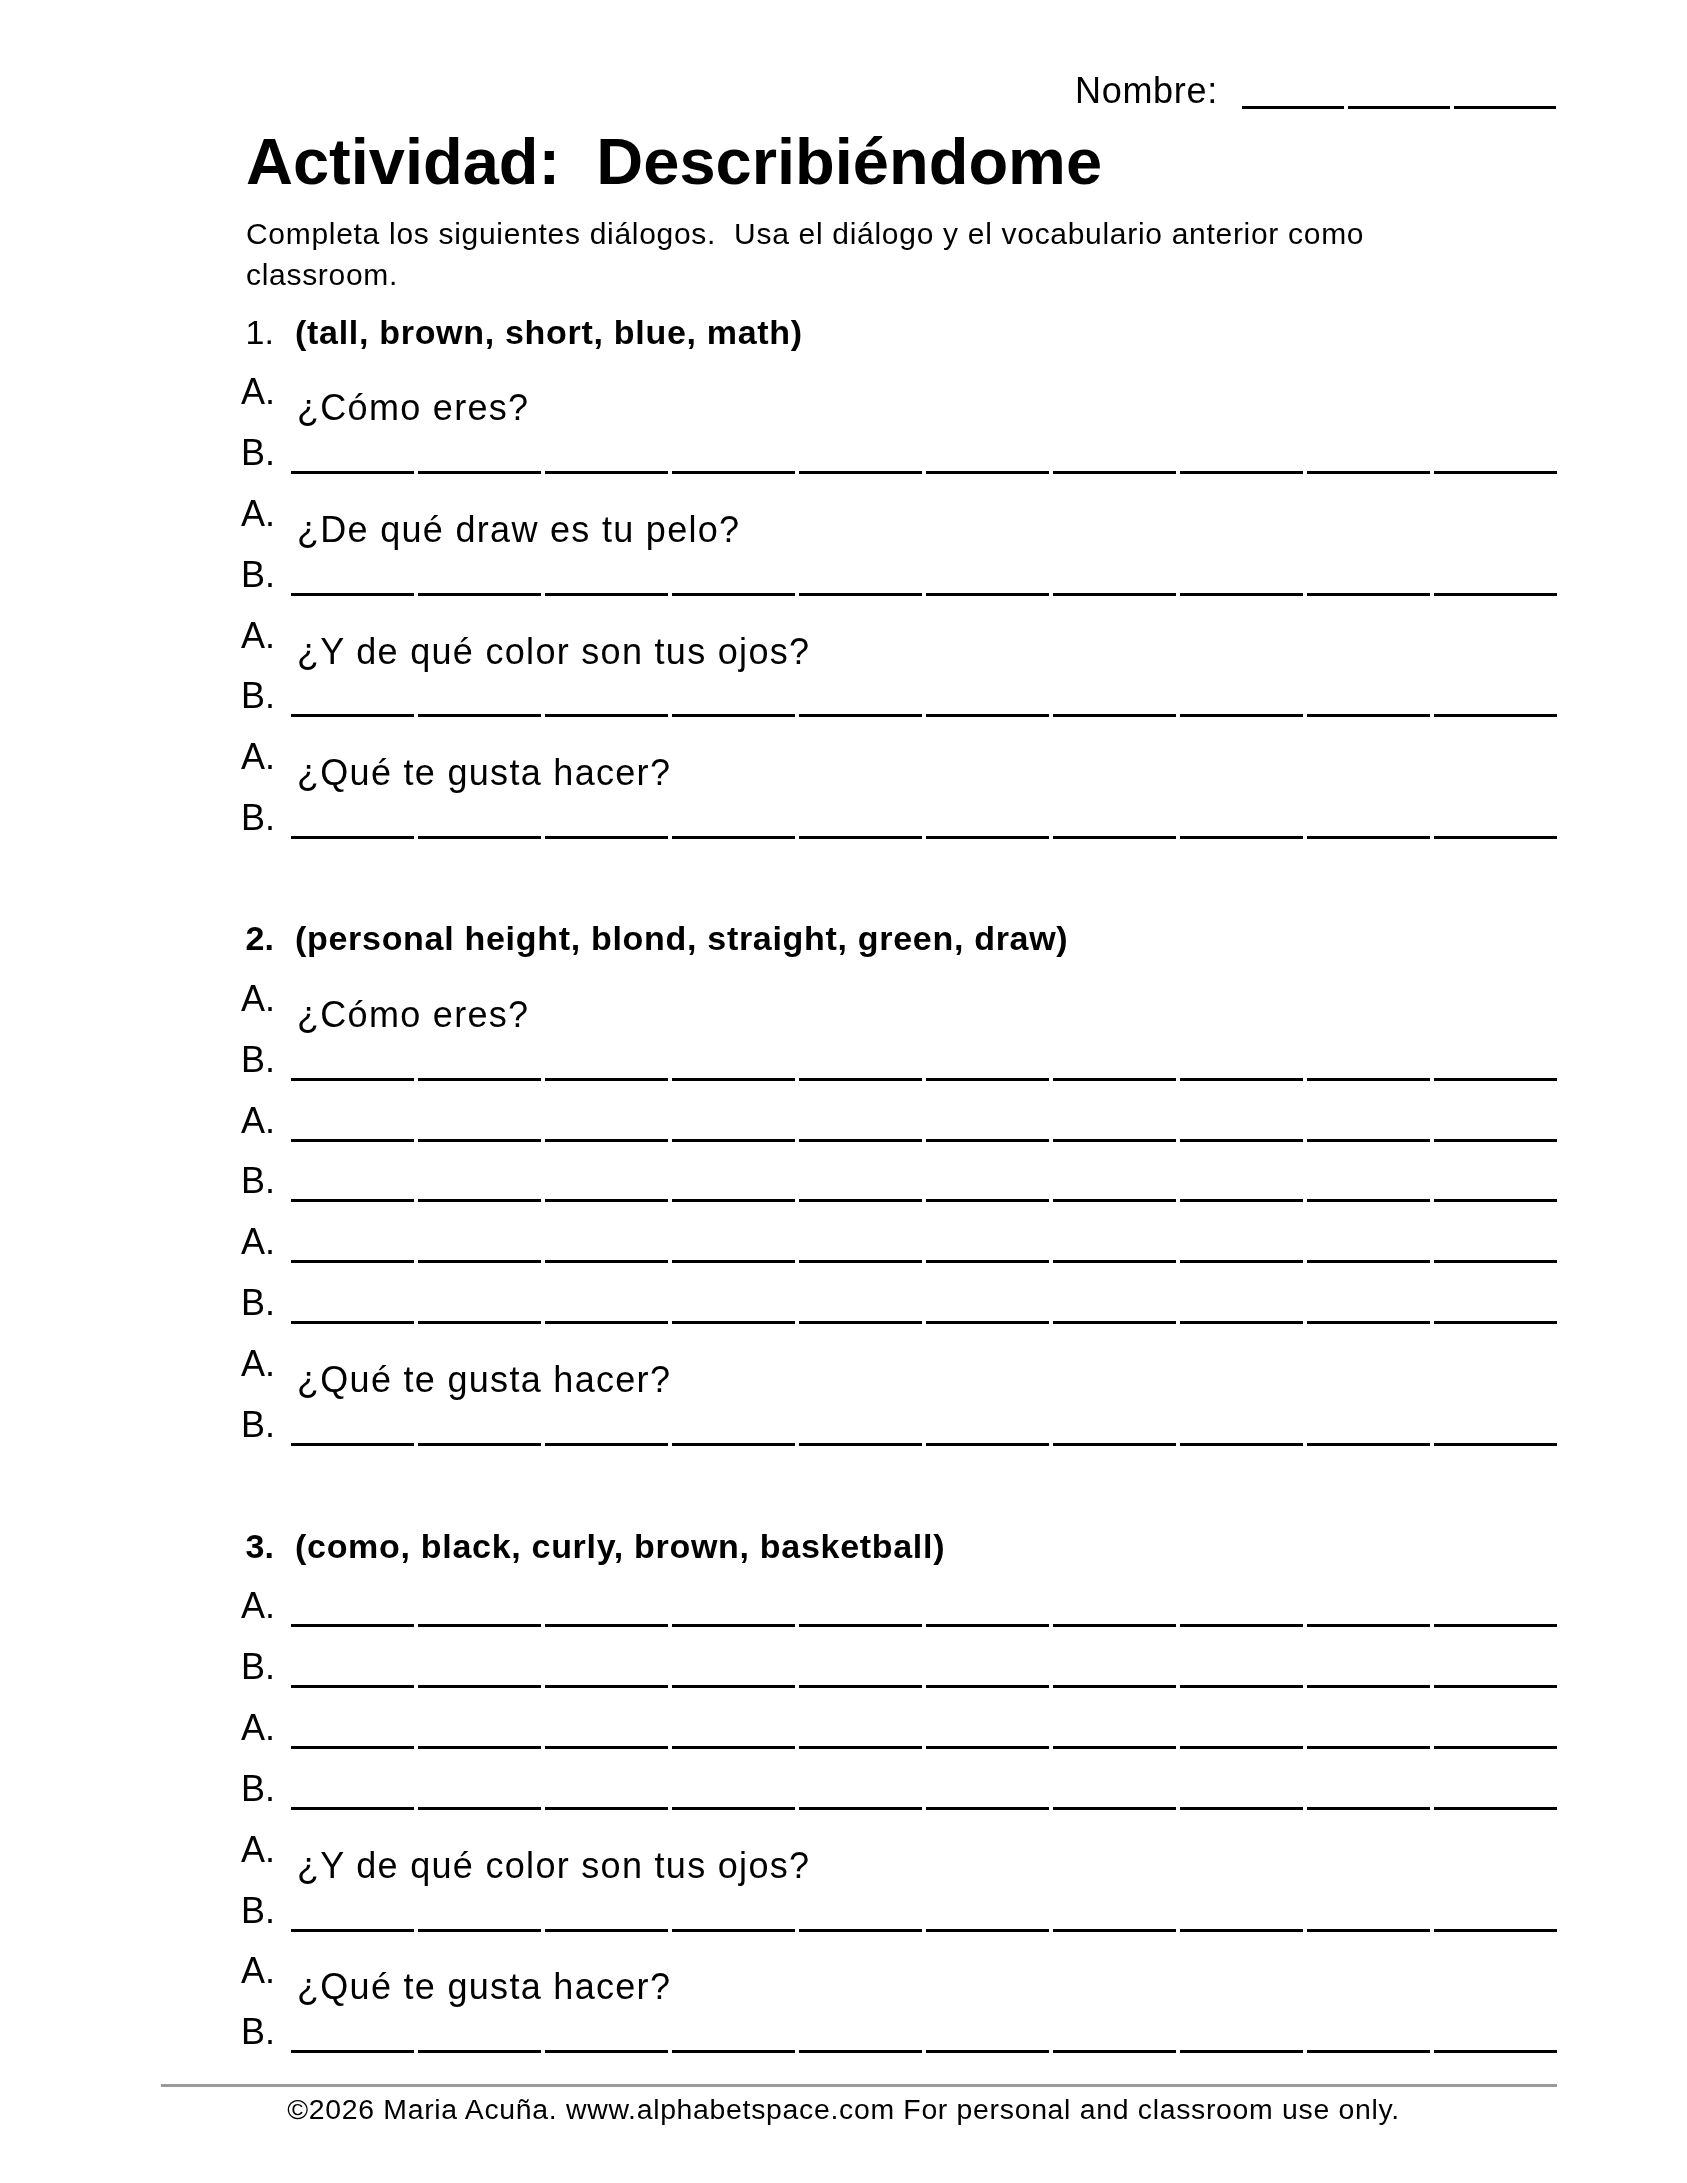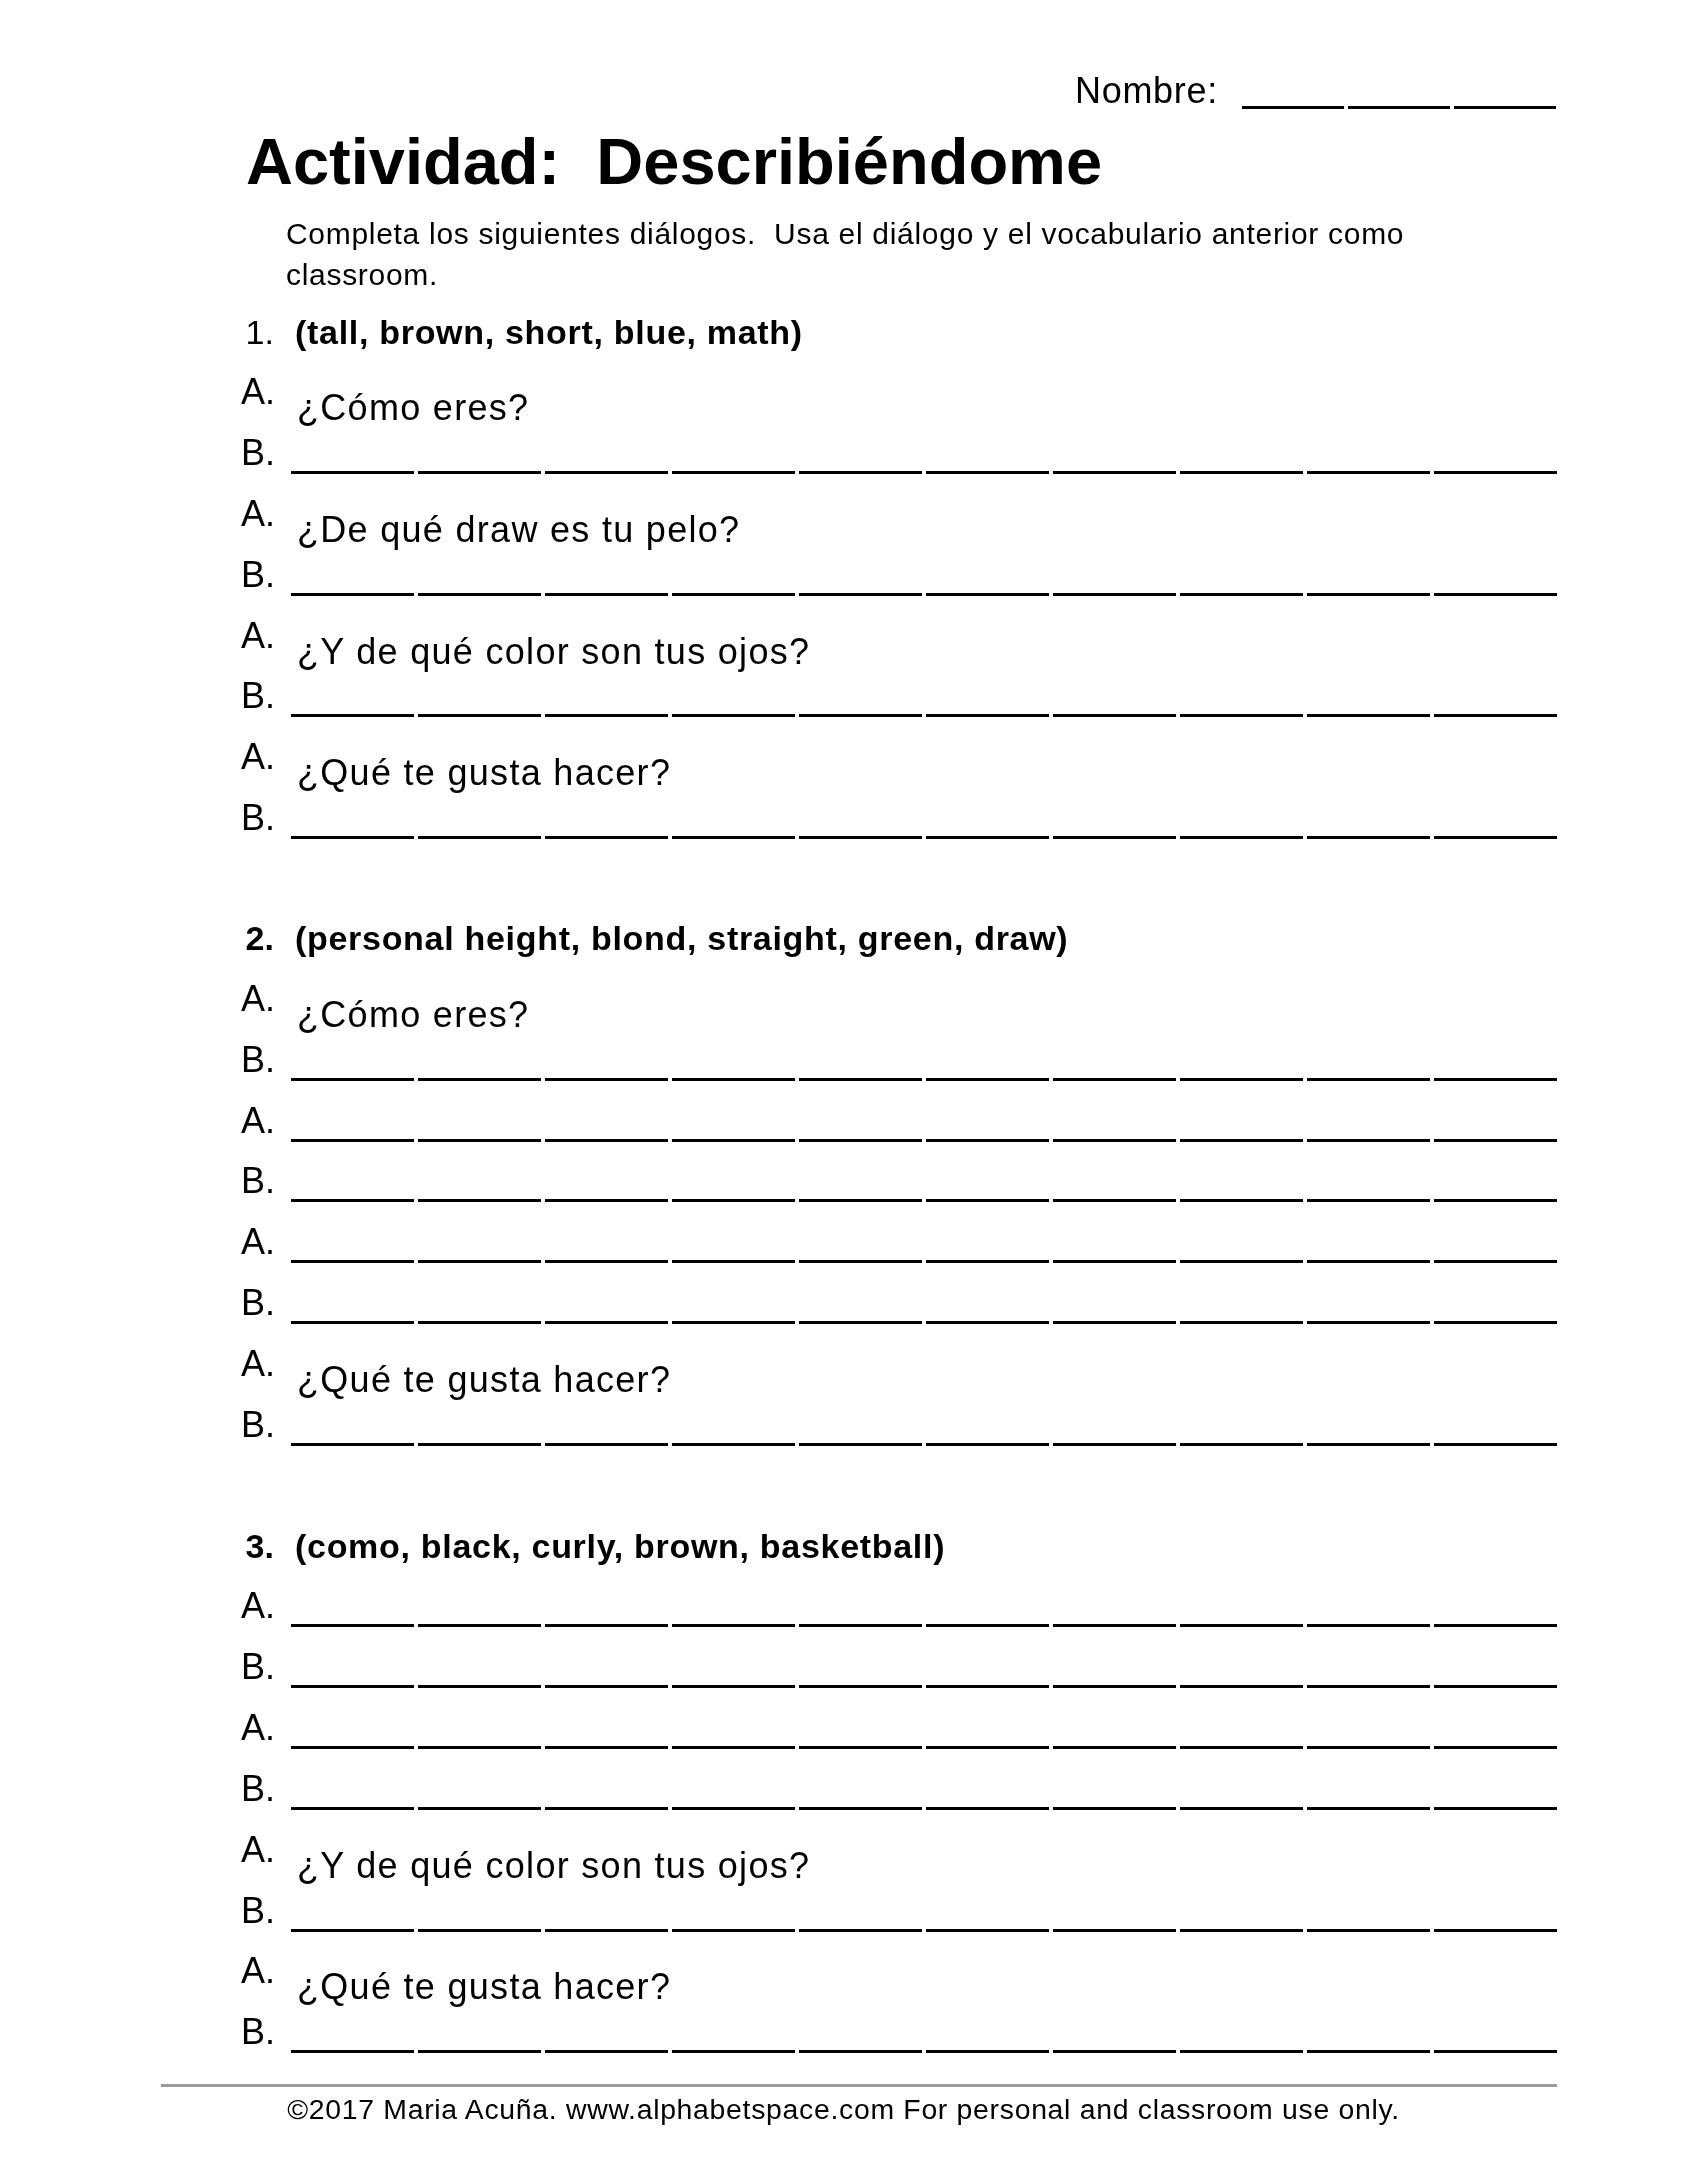--- a/index.html
+++ b/index.html
@@ -25,21 +25,21 @@
   .title{
     left:246px;top:129px;
     font-size:65px;line-height:1;font-weight:700;
     letter-spacing:0;white-space:pre;margin:0;
   }
   
   .instructions{
     left:246px;top:213px;width:1257px;
     font-size:30px;line-height:41px;letter-spacing:0.7px;
   }
-  .instructions span{display:block;white-space:pre;margin-left:40px;}
+  .instructions span{display:block;white-space:pre;}
   
   .sec-head{
     left:241px;height:46px;width:1323px;
     font-size:34px;line-height:37px;
   }
   .sec-num{position:absolute;left:4.6px;top:0;}
   .sec-num.bold{font-weight:700;}
   .word-bank{position:absolute;left:54px;top:0;font-weight:700;letter-spacing:0.7px;white-space:pre;}
   
   .row{
@@ -181,16 +181,16 @@
         <span class="row-label">A.</span>
         <span class="q-text">¿Qué te gusta hacer?</span>
       </div>
       <div class="abs row" style="top: 2013px;">
         <span class="row-label">B.</span>
         <div class="answer-line"></div>
       </div>
     </div>
 
   <div class="abs footer-rule"></div>
-  <div class="abs footer-credit">©2017 Maria Acuña. www.alphabetspace.com For personal and classroom use only.</div>
+  <div class="abs footer-credit">©2026 Maria Acuña. www.alphabetspace.com For personal and classroom use only.</div>
 
 </div>
 
 
 </body></html>

